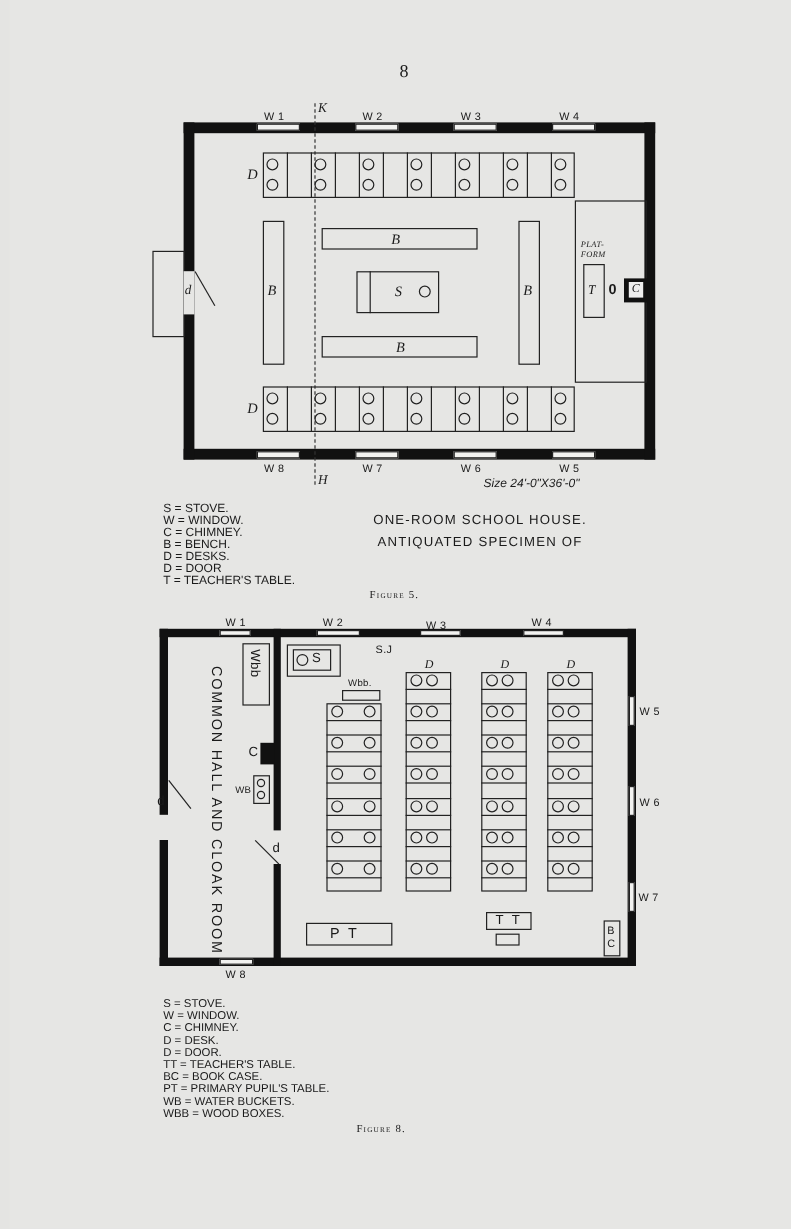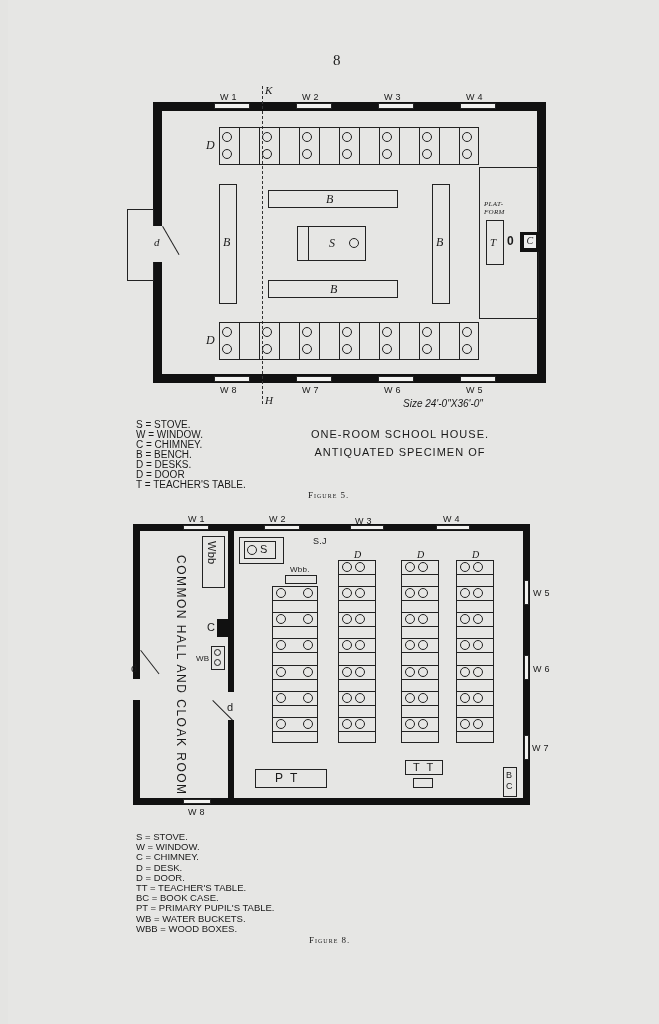--- a/index.html
+++ b/index.html
@@ -348,13 +348,13 @@
   <div>TT = Teacher's Table.</div>
   <div>BC = Book Case.</div>
   <div>PT = Primary Pupil's Table.</div>
   <div>WB = Water Buckets.</div>
   <div>Wbb = Wood Boxes.</div>
 </div>
 
 <div class="caption" style="left:268px;top:832px;width:210px;">
 </div>
 
-<div class="figlabel" style="left:309px;top:935px;">Figure 8.</div>
+<div class="figlabel" style="left:297px;top:935px;">Figure 8.</div>
 
 </body></html>

